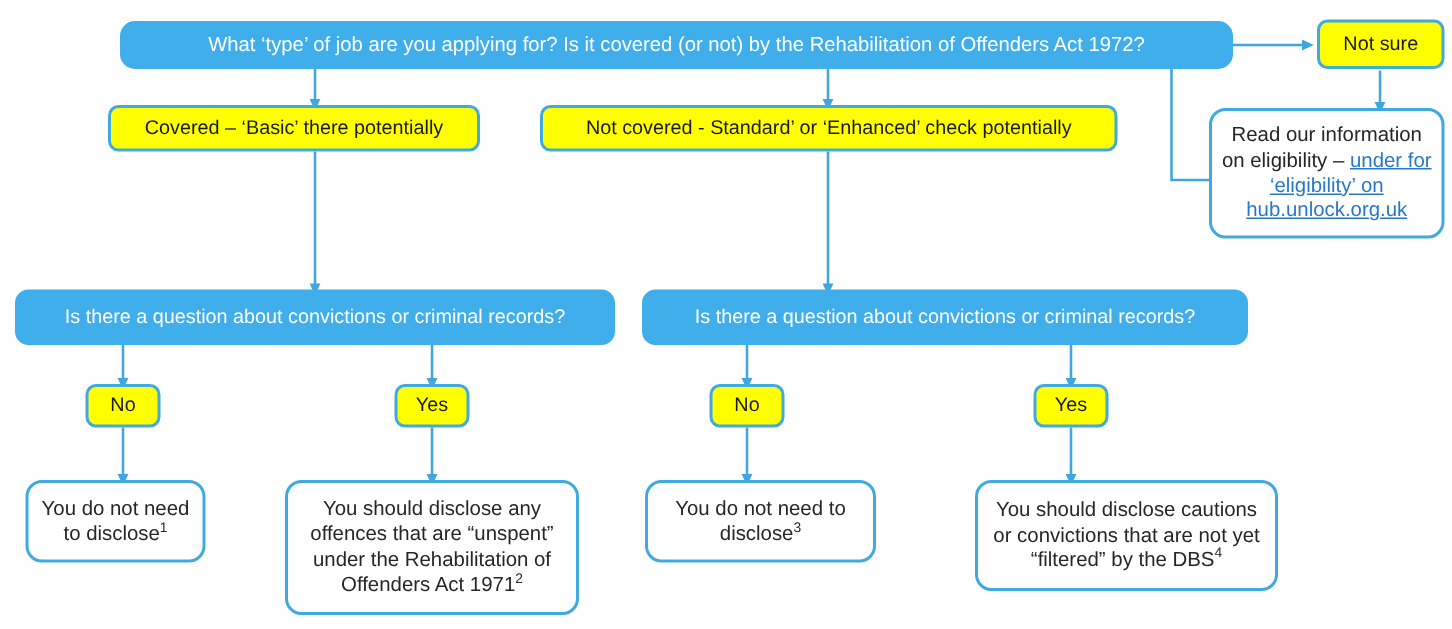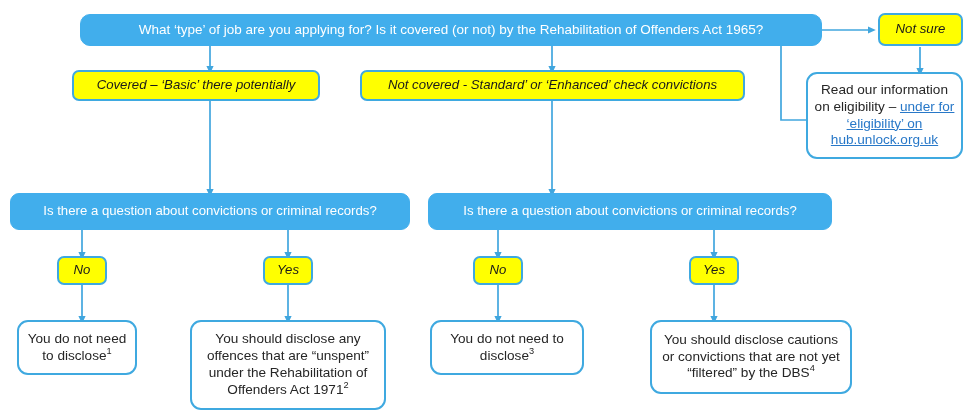--- a/index.html
+++ b/index.html
@@ -38,21 +38,20 @@
   }
   .blue.big{font-size:13.5px;border-radius:10px;}
 
   
   .yellow{
     background:#FFFF00;
     border:2.2px solid #3FA9E0;
     border-radius:7px;
     color:#1a1a1a;
     font-size:13.2px;
-    font-style:italic;
   }
 
   
   .white{
     background:#ffffff;
     border:2.2px solid #3FA9E0;
     border-radius:11px;
     color:#262626;
     font-size:13.6px;
   }
@@ -106,33 +105,33 @@
       <path d="M714,230 L714,256" marker-end="url(#ah)"></path>
 
       <path d="M82,285 L82,320" marker-end="url(#ah)"></path>
       <path d="M288,285 L288,320" marker-end="url(#ah)"></path>
       <path d="M498,285 L498,320" marker-end="url(#ah)"></path>
       <path d="M714,285 L714,320" marker-end="url(#ah)"></path>
     </g>
   </svg>
 
   <div class="node blue big" style="left:80px;top:14px;width:742px;height:32px;">
-    <span class="txt">What ‘type’ of job are you applying for? Is it covered (or not) by the Rehabilitation of Offenders Act 1965?</span>
+    <span class="txt">What ‘type’ of job are you applying for? Is it covered (or not) by the Rehabilitation of Offenders Act 1972?</span>
   </div>
 
   <div class="node yellow" style="left:878px;top:13px;width:85px;height:33px;">
     <span class="txt">Not sure</span>
   </div>
 
   <div class="node yellow" style="left:72px;top:70px;width:248px;height:31px;">
     <span class="txt">Covered – ‘Basic’ there potentially</span>
   </div>
 
   <div class="node yellow" style="left:360px;top:70px;width:385px;height:31px;">
-    <span class="txt">Not covered - Standard’ or ‘Enhanced’ check convictions</span>
+    <span class="txt">Not covered - Standard’ or ‘Enhanced’ check potentially</span>
   </div>
 
   <div class="node white" style="left:806px;top:72px;width:157px;height:87px;">
     <span class="txt">
       <span>Read our information on eligibility – </span><a class="link" href="#">under for ‘eligibility’ on hub.unlock.org.uk</a>
     </span>
   </div>
 
   <div class="node blue" style="left:10px;top:193px;width:400px;height:37px;">
     <span class="txt">Is there a question about convictions or criminal records?</span>

